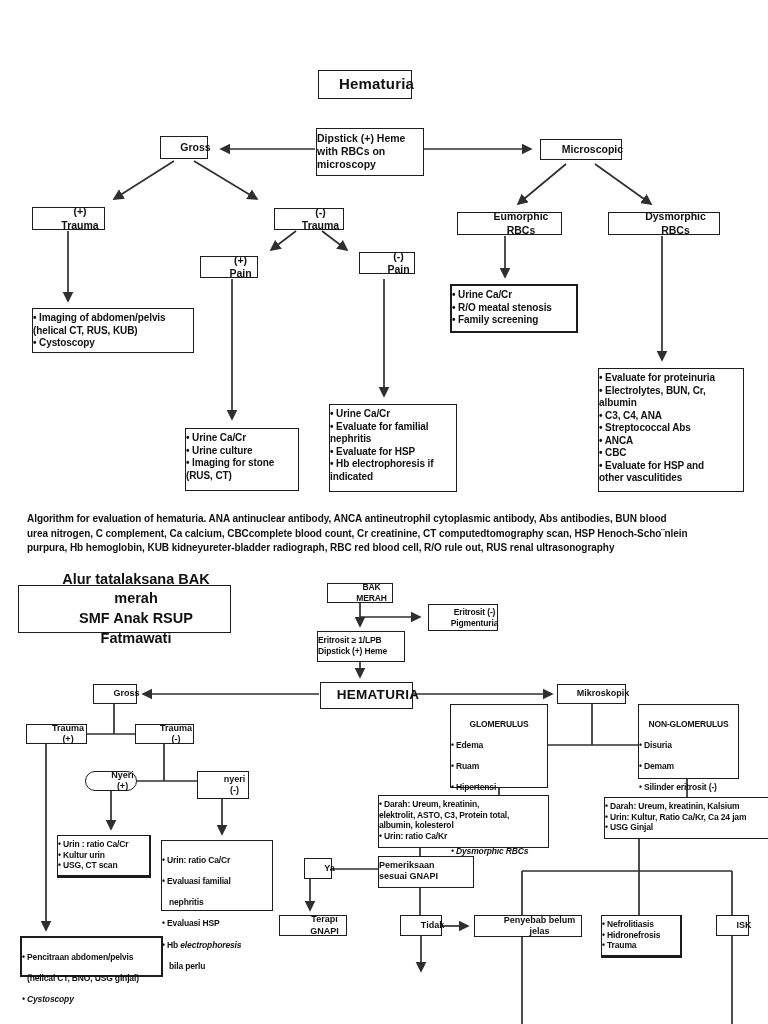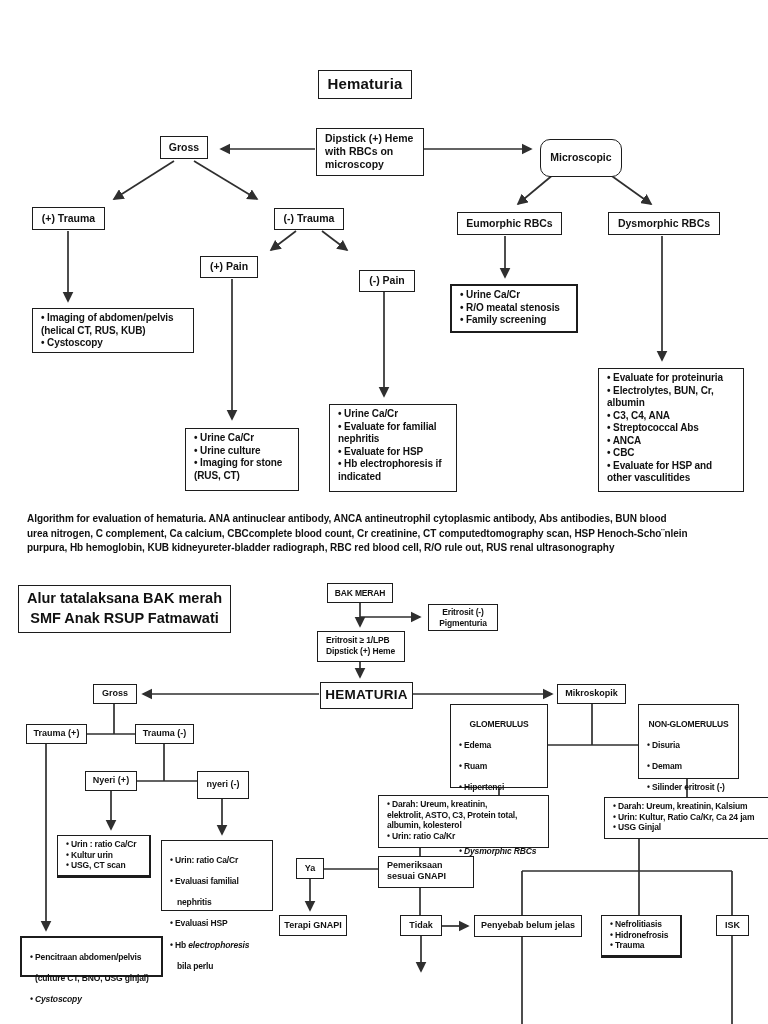--- a/index.html
+++ b/index.html
@@ -1,22 +1,22 @@
 <!DOCTYPE html>
 <html><head>
 <meta charset="utf-8">
 <style>
   html,body{margin:0;padding:0;background:#e9e9e9;}
   #page{position:relative;width:768px;height:1024px;background:#ffffff;overflow:hidden;
         font-family:"Liberation Sans",sans-serif;font-weight:700;color:#111;}
   svg.wires{position:absolute;left:0;top:0;width:768px;height:1024px;}
   .bx{position:absolute;border:1.5px solid #1c1c1c;background:#fff;box-sizing:border-box;
-      white-space:pre-line;line-height:1.25;}
+      white-space:pre-line;line-height:1.25;padding-left:23px;}
   .c{display:flex;align-items:center;justify-content:center;text-align:center;}
-  .l{padding:3px 8px;text-align:left;}
+  .l{padding:3px 0;text-align:left;}
   .f10{font-size:10.5px;}
   .f10s{font-size:10px;letter-spacing:-0.1px;}
   .f9{font-size:9px;}
   .f85{font-size:8.5px;letter-spacing:-0.15px;}
   .thick{border-width:2.5px;}
   .b2{border-width:2px;}
   .bb3{border-bottom-width:3px;border-right-width:2px;}
   .title1{font-size:15px;letter-spacing:0.2px;}
   .title2{font-size:14.5px;line-height:1.35;}
   .hema2{font-size:13.5px;letter-spacing:0.3px;}
@@ -84,29 +84,29 @@
   </svg>
 
   <div class="bx c title1" style="left:318px;top:70px;width:94px;height:29px;">Hematuria</div>
 
   <div class="bx l f10" style="left:316px;top:128px;width:108px;height:48px;">Dipstick (+) Heme
 with RBCs on
 microscopy</div>
 
   <div class="bx c f10" style="left:160px;top:136px;width:48px;height:23px;">Gross</div>
 
-  <div class="bx c f10" style="left:540px;top:139px;width:82px;height:38px;border-radius:10px;">Microscopic</div>
+  <div class="bx c f10" style="left:540px;top:139px;width:82px;height:21px;">Microscopic</div>
 
   <div class="bx c f10" style="left:32px;top:207px;width:73px;height:23px;">(+) Trauma</div>
 
   <div class="bx c f10" style="left:274px;top:208px;width:70px;height:22px;">(-) Trauma</div>
 
   <div class="bx c f10" style="left:200px;top:256px;width:58px;height:22px;">(+) Pain</div>
 
-  <div class="bx c f10" style="left:359px;top:270px;width:56px;height:22px;text-align:center;">(-) Pain</div>
+  <div class="bx c f10" style="left:359px;top:252px;width:56px;height:22px;text-align:center;">(-) Pain</div>
 
   <div class="bx c f10" style="left:457px;top:212px;width:105px;height:23px;">Eumorphic RBCs</div>
 
   <div class="bx c f10" style="left:608px;top:212px;width:112px;height:23px;">Dysmorphic RBCs</div>
 
   <div class="bx l f10s" style="left:32px;top:308px;width:162px;height:45px;">• Imaging of abdomen/pelvis
   (helical CT, RUS, KUB)
 • Cystoscopy</div>
 
   <div class="bx l f10s thick" style="left:450px;top:284px;width:128px;height:49px;">• Urine Ca/Cr
@@ -155,21 +155,21 @@
   <div class="bx c hema2" style="left:320px;top:682px;width:93px;height:27px;">HEMATURIA</div>
 
   <div class="bx c f9" style="left:93px;top:684px;width:44px;height:20px;">Gross</div>
 
   <div class="bx c f9" style="left:557px;top:684px;width:69px;height:20px;">Mikroskopik</div>
 
   <div class="bx c f9" style="left:26px;top:724px;width:61px;height:20px;">Trauma (+)</div>
 
   <div class="bx c f9" style="left:135px;top:724px;width:59px;height:20px;">Trauma (-)</div>
 
-  <div class="bx c f9" style="left:85px;top:771px;width:52px;height:20px;">Nyeri (+)</div>
+  <div class="bx c f9" style="left:85px;top:771px;width:52px;height:20px;border-radius:10px;">Nyeri (+)</div>
 
   <div class="bx c f9" style="left:197px;top:771px;width:52px;height:28px;">nyeri (-)</div>
 
   <div class="bx l f85" style="left:450px;top:704px;width:98px;height:84px;">
     <span class="hd">GLOMERULUS</span>
     <div>• Edema</div>
     <div>• Ruam</div>
     <div>• Hipertensi</div>
     <div>• Silinder eritrosit</div>
     <div>• Proteinuria ≥  +2</div>
@@ -200,37 +200,37 @@
 
   <div class="bx l f85" style="left:378px;top:795px;width:171px;height:53px;">• Darah: Ureum, kreatinin,
   elektrolit, ASTO, C3, Protein total,
   albumin, kolesterol
 • Urin: ratio Ca/Kr</div>
 
   <div class="bx l f85" style="left:560px;top:797px;width:172px;height:42px;margin-left:44px;">• Darah: Ureum, kreatinin, Kalsium
 • Urin: Kultur, Ratio Ca/Kr, Ca 24 jam
 • USG Ginjal</div>
 
-  <div class="bx c f9" style="left:296px;top:858px;width:28px;height:21px;">Ya</div>
+  <div class="bx c f9" style="left:304px;top:858px;width:28px;height:21px;">Ya</div>
 
   <div class="bx l f9" style="left:378px;top:856px;width:96px;height:32px;">Pemeriksaan
 sesuai GNAPI</div>
 
   <div class="bx c f9" style="left:279px;top:915px;width:68px;height:21px;">Terapi GNAPI</div>
 
   <div class="bx c f9" style="left:400px;top:915px;width:42px;height:21px;">Tidak</div>
 
   <div class="bx c f9" style="left:474px;top:915px;width:108px;height:22px;">Penyebab belum jelas</div>
 
   <div class="bx l f85 bb3" style="left:601px;top:915px;width:81px;height:43px;">• Nefrolitiasis
 • Hidronefrosis
 • Trauma</div>
 
   <div class="bx c f9" style="left:716px;top:915px;width:33px;height:21px;">ISK</div>
 
 
   <div class="bx l f85 b2" style="left:20px;top:936px;width:143px;height:41px;">
     <div>• Pencitraan abdomen/pelvis</div>
-    <div style="padding-left:5px;">(culture CT, BNO, USG ginjal)</div>
+    <div style="padding-left:5px;">(helical CT, BNO, USG ginjal)</div>
     <div class="it">• Cystoscopy</div>
   </div>
 
 </div>
 
 </body></html>

